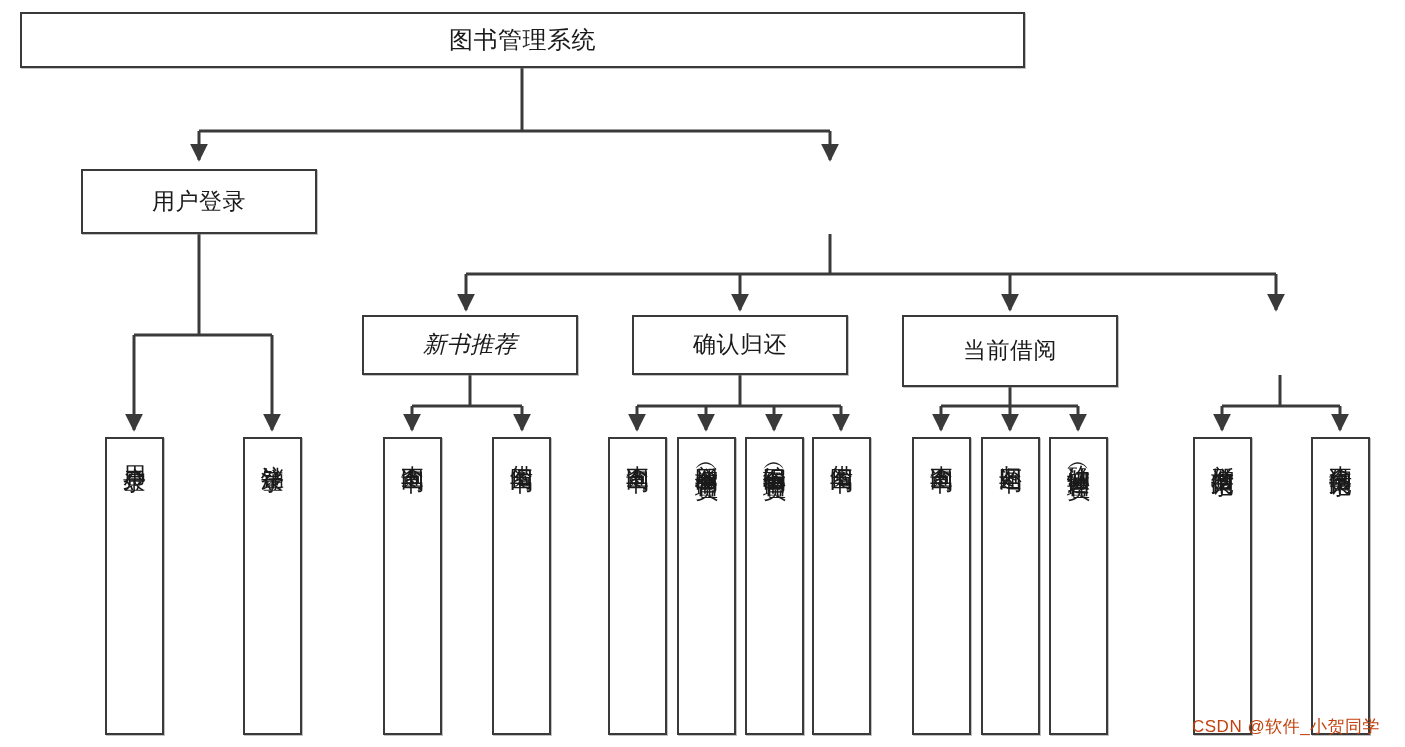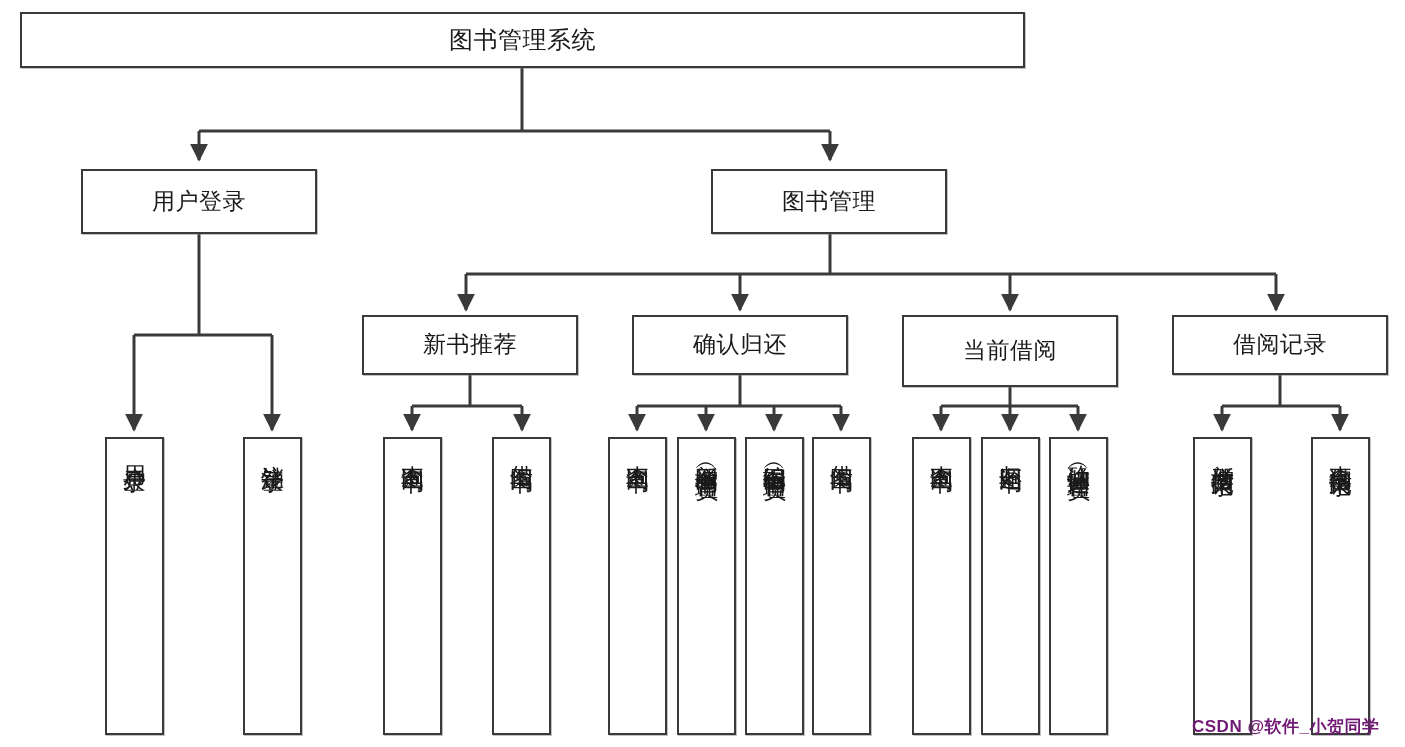--- a/index.html
+++ b/index.html
@@ -58,24 +58,23 @@
     writing-mode: vertical-rl;
     text-orientation: upright;
     font-size: 23px;
     line-height: 1.0;
     letter-spacing: 2px;
     white-space: nowrap;
   }
   .watermark {
     position: absolute;
     font-size: 17px;
-    color: #701a75;
+    color: #c2410c;
     white-space: nowrap;
     letter-spacing: 0.5px;
-    font-weight: bold;
   }
 </style>
 </head>
 <body>
 
 <div id="canvas">
 
   <svg id="wires" viewBox="0 0 1405 747" xmlns="http://www.w3.org/2000/svg">
     <defs>
       <marker id="arrow" viewBox="0 0 10 10" refX="9" refY="5" markerWidth="6" markerHeight="6" orient="auto-start-reverse">
@@ -126,35 +125,29 @@
     </g>
   </svg>
 
   <div class="node horiz root" style="left:20px; top:12px; width:1005px; height:56px;">
     <span class="node-label">图书管理系统</span>
   </div>
 
   <div class="node horiz" style="left:81px; top:169px; width:236px; height:65px;">
     <span class="node-label">用户登录</span>
   </div>
-  <div class="node horiz" style="left:711px; top:169px; width:236px; height:65px;">
-    <span class="node-label">图书管理</span>
-  </div>
 
-  <div class="node horiz" style="left:362px; top:315px; width:216px; height:60px;">
+  <div class="node horiz" style="left:362px; top:315px; width:216px; height:60px;font-style:italic;">
     <span class="node-label">新书推荐</span>
   </div>
   <div class="node horiz" style="left:632px; top:315px; width:216px; height:60px;">
     <span class="node-label">确认归还</span>
   </div>
   <div class="node horiz" style="left:902px; top:315px; width:216px; height:72px;">
     <span class="node-label">当前借阅</span>
-  </div>
-  <div class="node horiz" style="left:1172px; top:315px; width:216px; height:60px;">
-    <span class="node-label">借阅记录</span>
   </div>
 
   <div class="node vert" style="left:105px; top:437px; width:59px; height:298px;">
     <span class="node-label">用户登录</span>
   </div>
   <div class="node vert" style="left:243px; top:437px; width:59px; height:298px;">
     <span class="node-label">注销登录</span>
   </div>
 
   <div class="node vert" style="left:383px; top:437px; width:59px; height:298px;">

